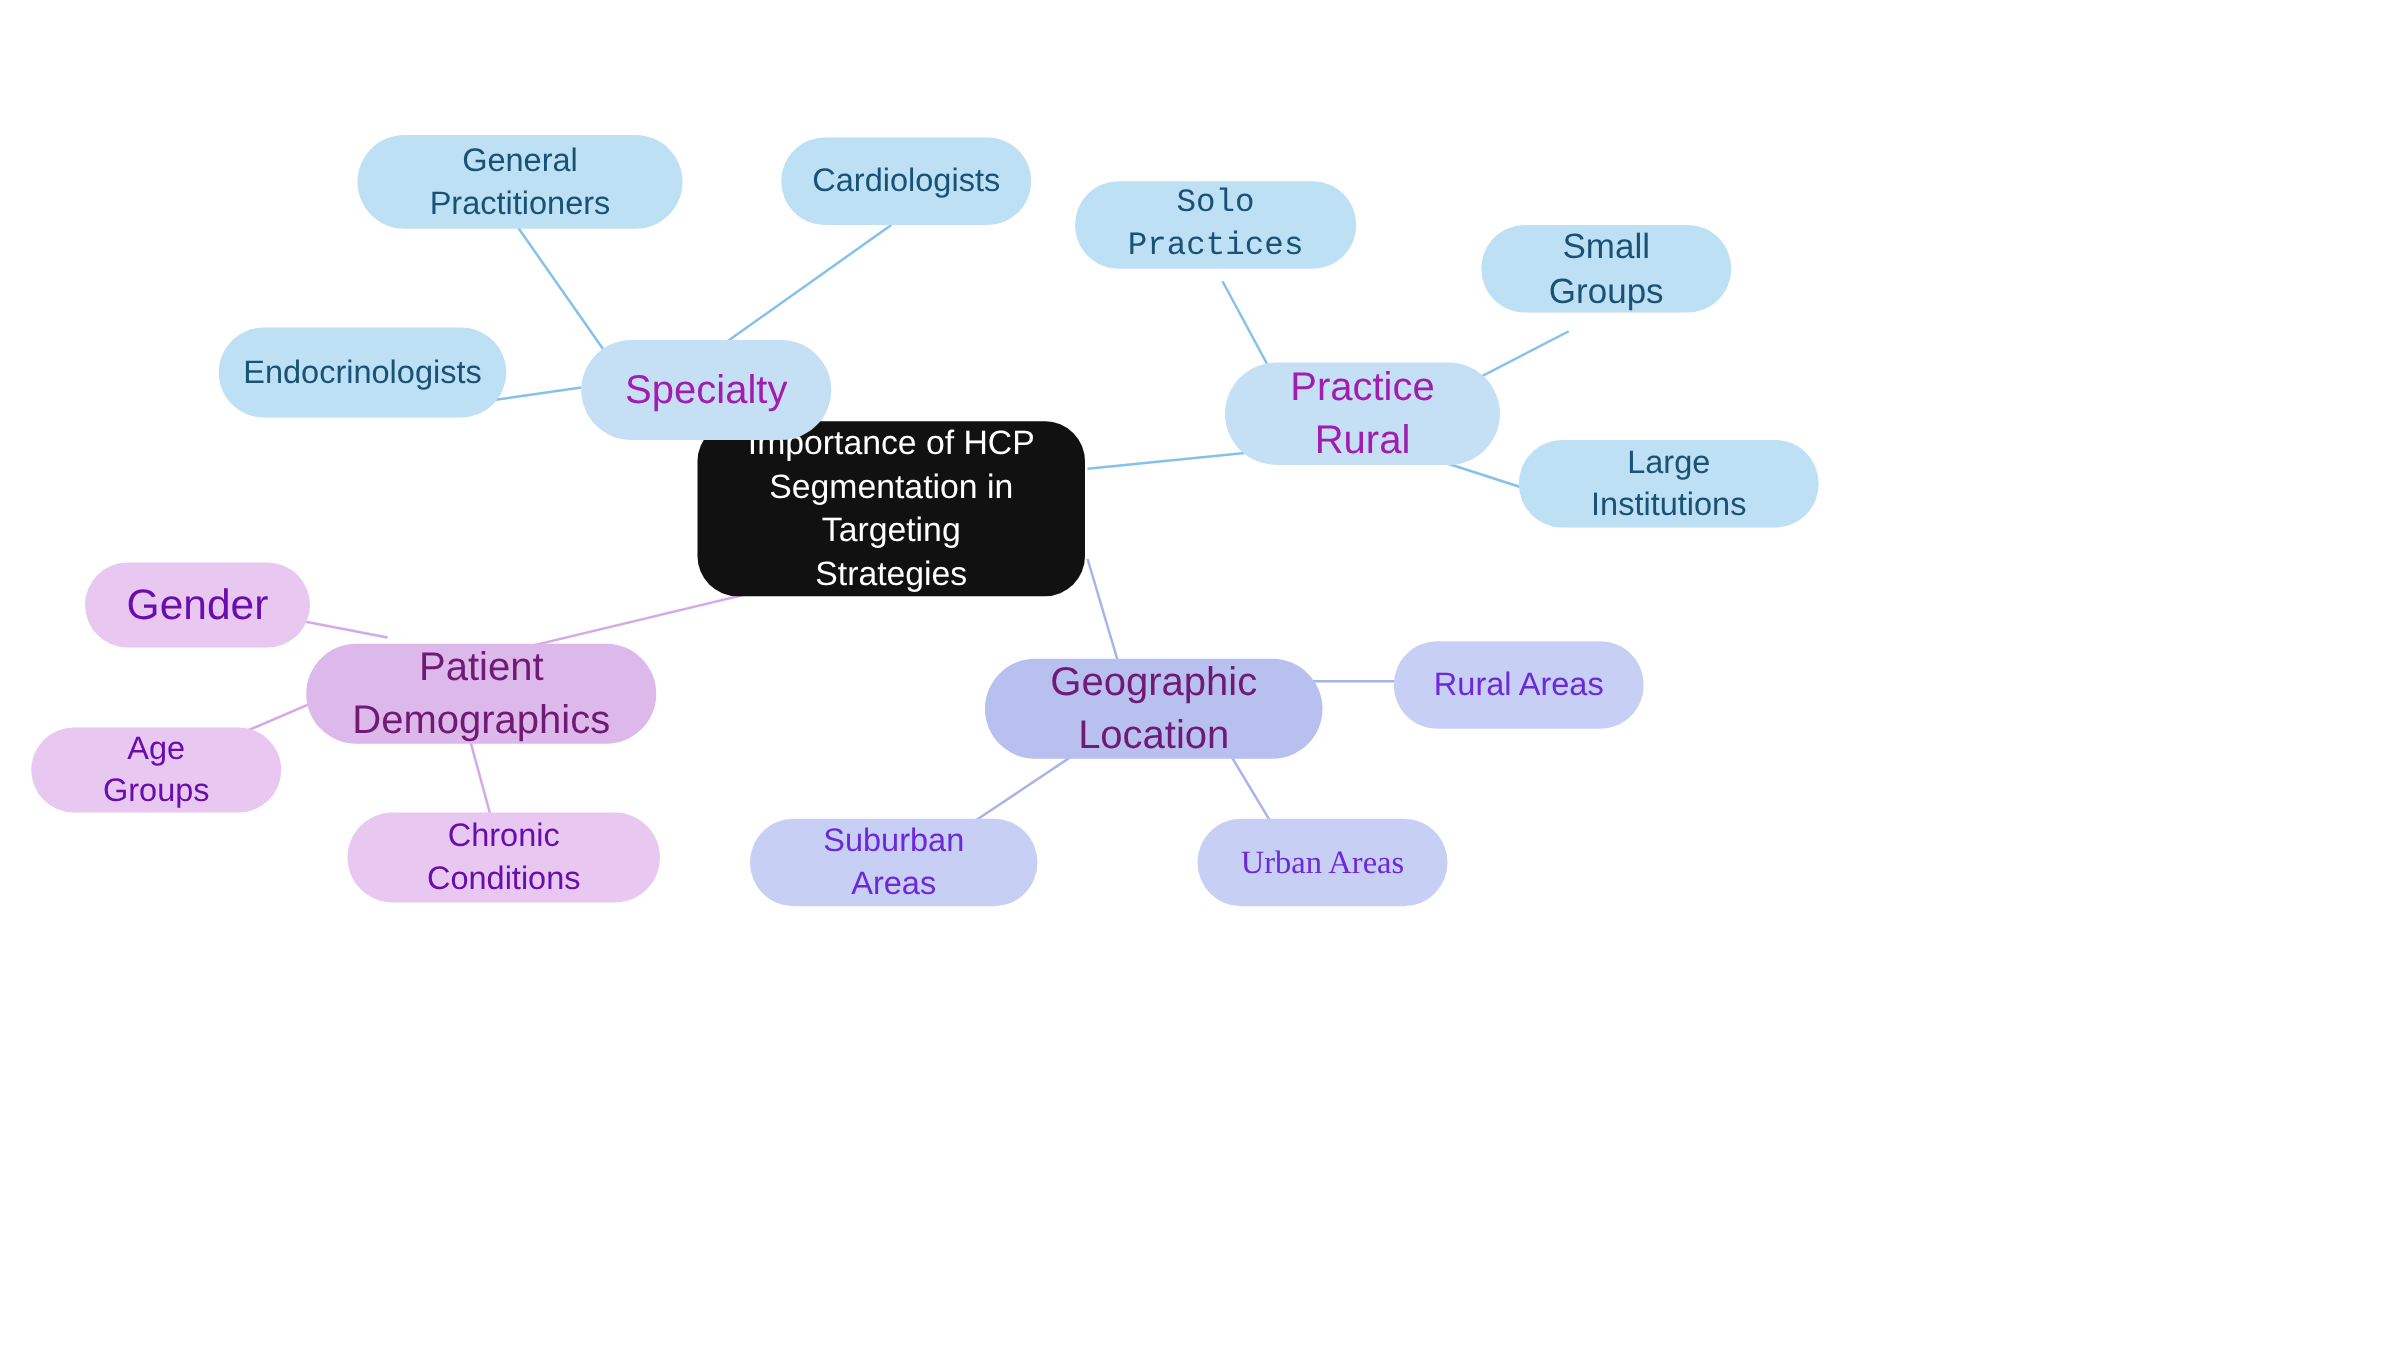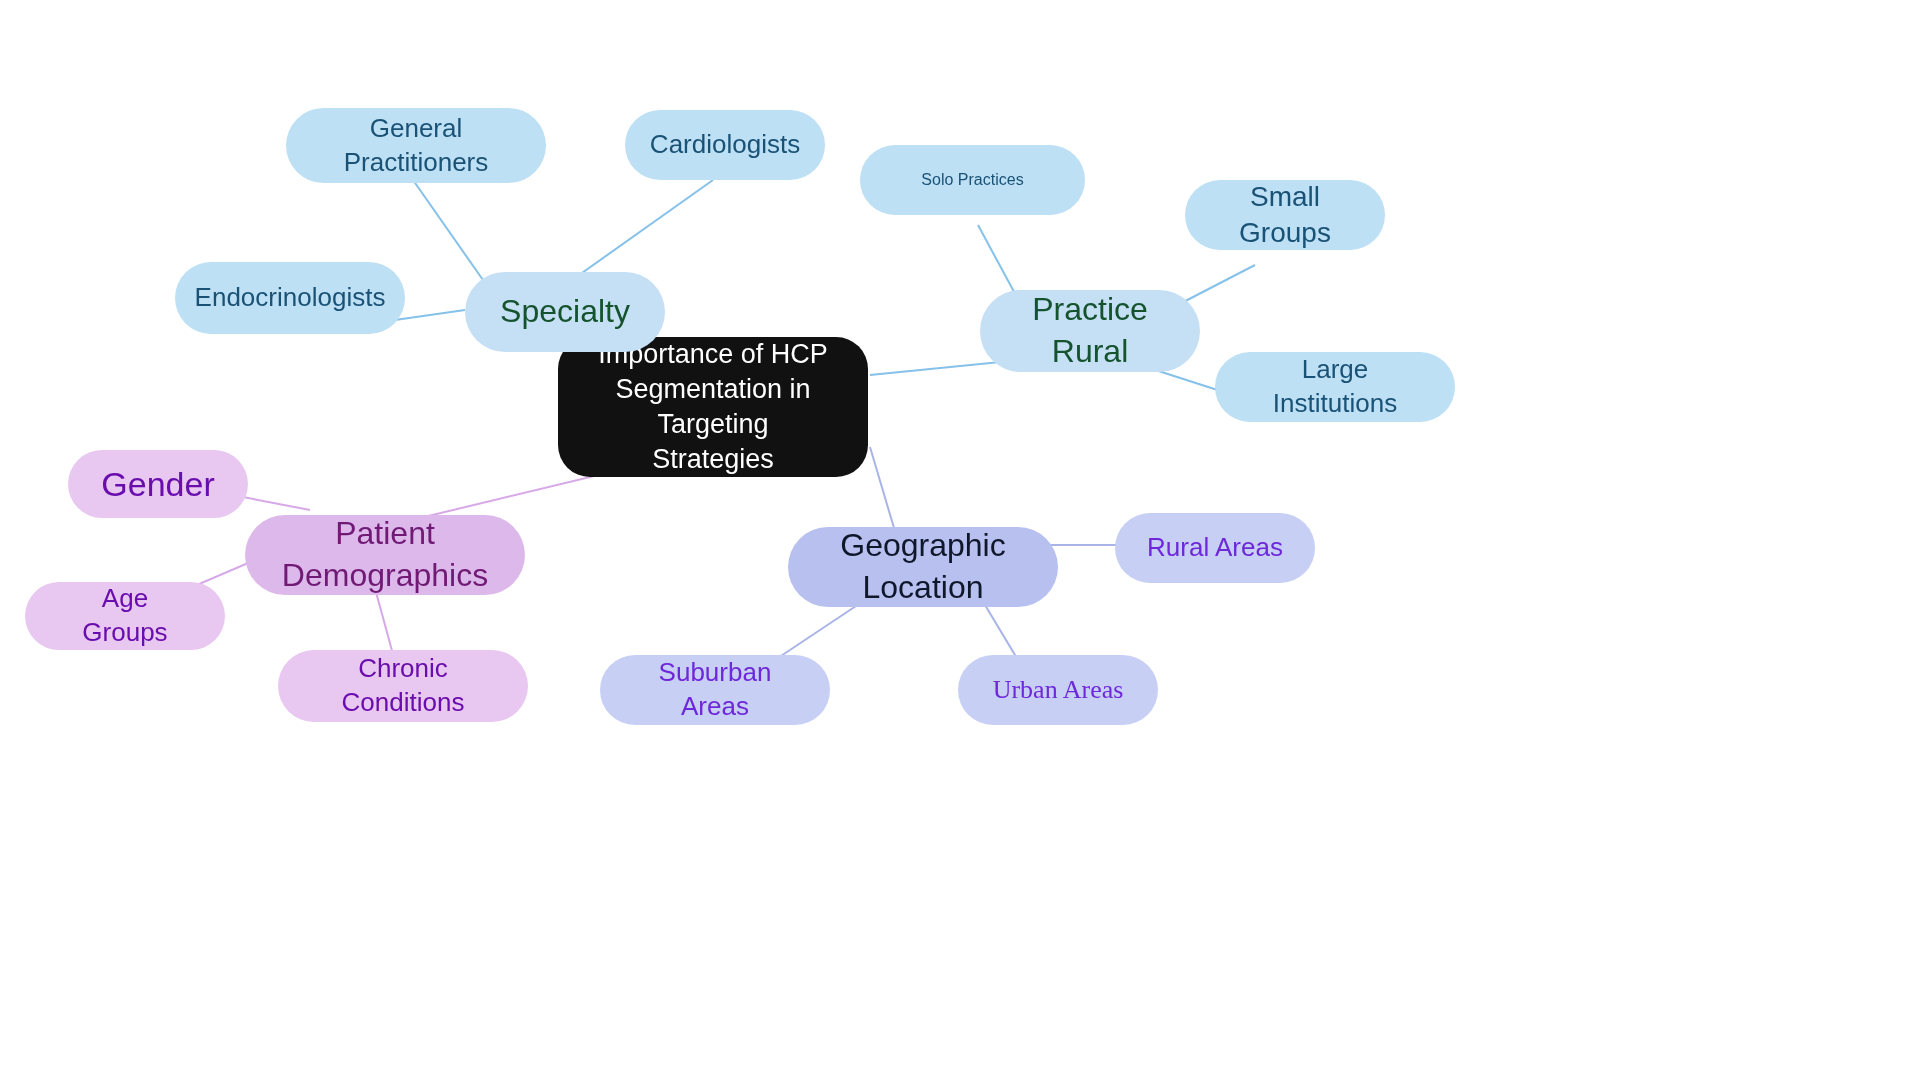--- a/index.html
+++ b/index.html
@@ -40,40 +40,40 @@
       width: 310px;
       height: 140px;
       padding: 20px 30px;
     }
     .node-blue {
       background: #bde0f5;
       color: #1a5276;
     }
     .node-blue-large {
       background: #c5dff5;
-      color: #14532d;
+      color: #a21caf;
       font-size: 32px;
     }
     .node-purple {
       background: #e8c8f0;
       color: #6a0dad;
     }
     .node-purple-large {
       background: #ddb8ea;
       color: #701a75;
       font-size: 32px;
       margin-top: 15px;
     }
     .node-indigo {
       background: #c8cff5;
       color: #6d28d9;
     }
     .node-indigo-large {
       background: #b8c0f0;
-      color: #0f172a;
+      color: #701a75;
       font-size: 32px;
     }
   </style>
 </head>
 <body>
 
 <svg class="connections" xmlns="http://www.w3.org/2000/svg">
 
   <line x1="715" y1="407" x2="558" y2="330" stroke="#85c1e9" stroke-width="2"></line>
 
@@ -127,21 +127,21 @@
 </div>
 
 <div class="node node-blue" style="left: 175px; top: 262px; width: 230px; height: 72px; font-size: 26px;">
   <span>Endocrinologists</span>
 </div>
 
 <div class="node node-blue-large" style="left: 980px; top: 290px; width: 220px; height: 82px;">
   <span>Practice Rural</span>
 </div>
 
-<div class="node node-blue" style="left: 860px; top: 145px; width: 225px; height: 70px; font-size: 16px;">
+<div class="node node-blue" style="left: 860px; top: 145px; width: 225px; height: 70px; font-size: 26px; font-family: Liberation Mono, monospace;">
   <span>Solo Practices</span>
 </div>
 
 <div class="node node-blue" style="left: 1185px; top: 180px; width: 200px; height: 70px; font-size: 28px;">
   <span>Small Groups</span>
 </div>
 
 <div class="node node-blue" style="left: 1215px; top: 352px; width: 240px; height: 70px; font-size: 26px;">
   <span>Large Institutions</span>
 </div>

